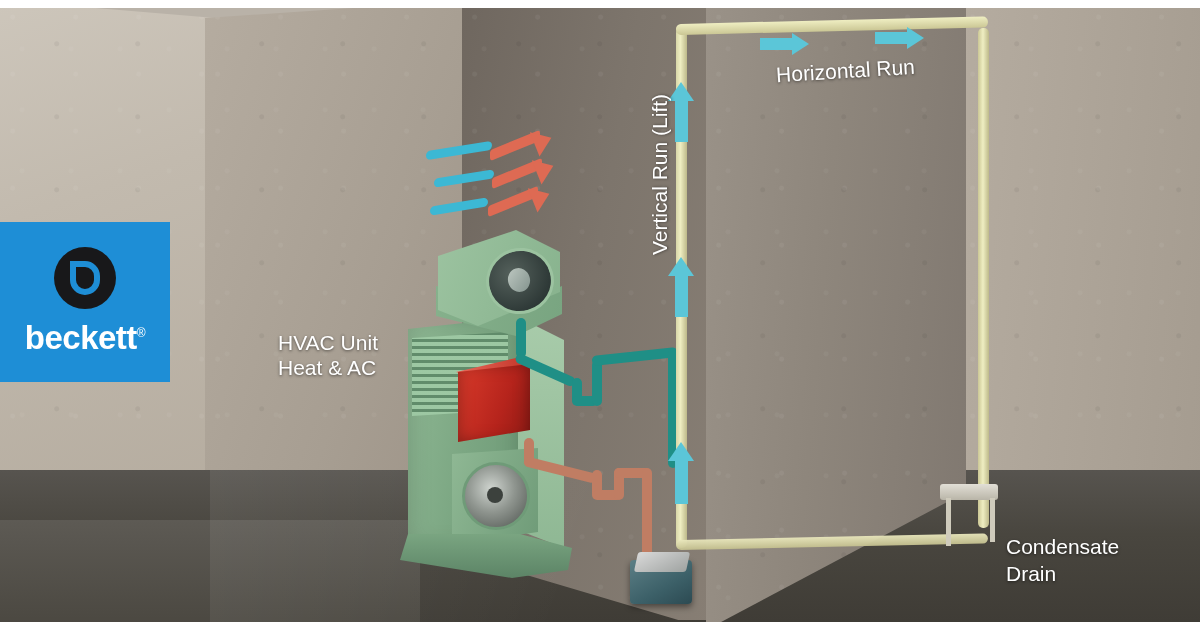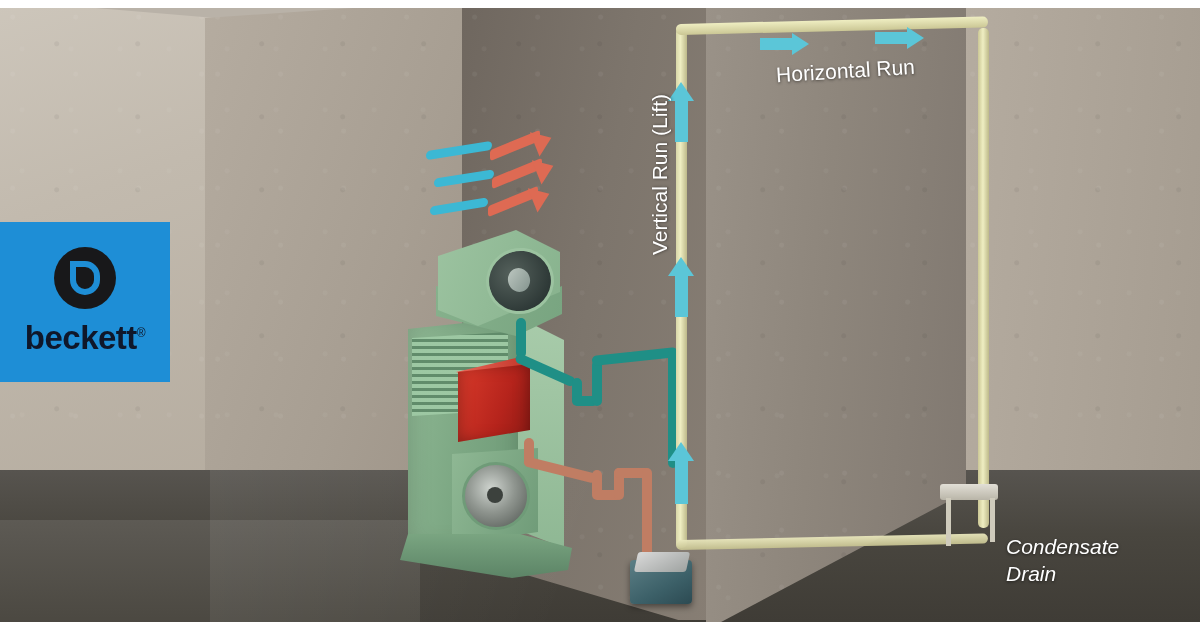--- a/index.html
+++ b/index.html
@@ -227,21 +227,21 @@
   }
   .logo-mark{
     width:62px;height:62px;border-radius:50%;
     background:#18181a;position:relative;margin-bottom:10px;
   }
   .logo-mark::before{
     content:"";position:absolute;left:16px;top:14px;width:30px;height:34px;
     border:6px solid #1e8ed6;border-radius:0 16px 16px 16px;box-sizing:border-box;
   }
   .logo-text{
-    color:#0f172a;font-size:33px;font-weight:bold;letter-spacing:-.5px;position:relative;
+    color:#ffffff;font-size:33px;font-weight:bold;letter-spacing:-.5px;position:relative;
   }
   .logo-reg{font-size:12px;vertical-align:super;font-weight:normal;}
   .white-bar-t{position:absolute;left:0;top:0;width:1200px;height:8px;background:#fff;}
   .white-bar-b{position:absolute;left:0;bottom:0;width:1200px;height:8px;background:#fff;}
 </style>
 </head>
 <body>
 
 <div id="stage">
 
@@ -342,23 +342,25 @@
 
   <div>
     <div class="rttail" style="left:760px;top:38px;width:34px;"></div>
     <div class="rtarrow" style="left:792px;top:33px;"></div>
   </div>
   <div>
     <div class="rttail" style="left:875px;top:32px;width:34px;"></div>
     <div class="rtarrow" style="left:907px;top:27px;"></div>
   </div>
 
+  <div class="lbl" style="left:278px;top:330px;text-align:left;">HVAC Unit
+Heat &amp; AC</div>
   <div class="lbl-vert" style="left:648px;top:255px;">Vertical Run (Lift)</div>
   <div class="lbl" style="left:776px;top:58px;transform:rotate(-3.5deg);">Horizontal Run</div>
-  <div class="lbl" style="left:1006px;top:533px;line-height:27px;font-style:italic;">Condensate
+  <div class="lbl" style="left:1006px;top:533px;line-height:27px;">Condensate
 Drain</div>
 
   <div class="logo">
     <div class="logo-mark"></div>
     <div class="logo-text"><span>beckett</span><span class="logo-reg">®</span></div>
   </div>
 
   <div class="white-bar-t"></div>
   <div class="white-bar-b"></div>
 </div>

